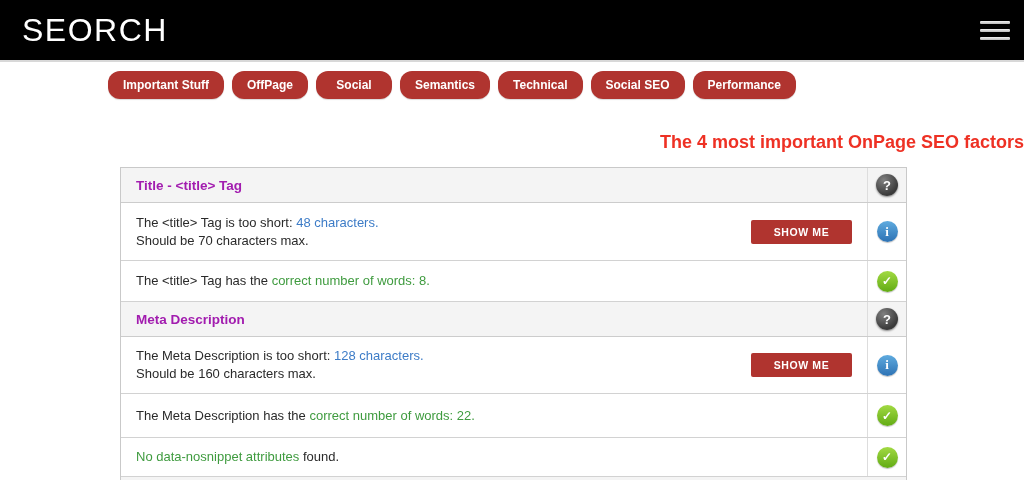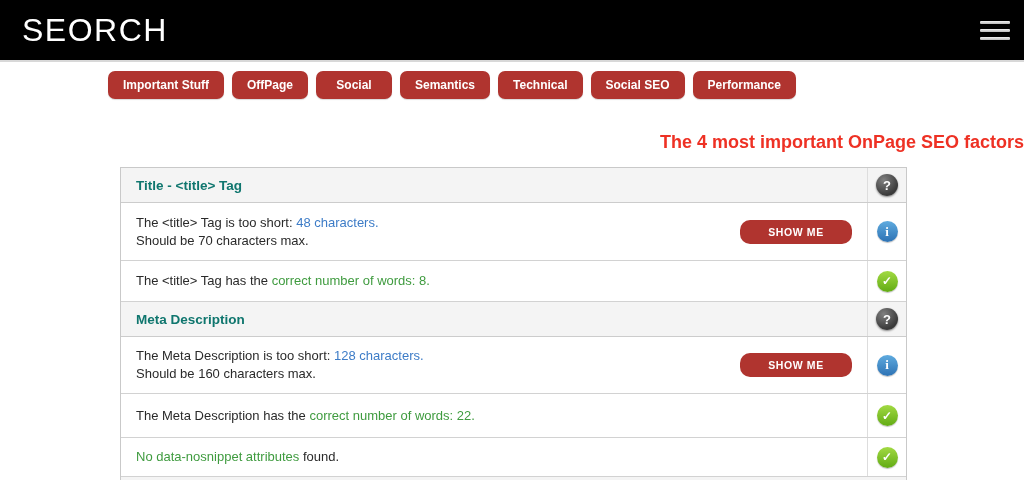--- a/index.html
+++ b/index.html
@@ -39,21 +39,21 @@
   
   .nav-row {
     display: flex;
     gap: 8px;
     padding: 9px 0 0 108px;
   }
   .nav-btn {
     background: #b0342f;
     color: #fff;
     border: none;
-    border-radius: 7px;
+    border-radius: 12px;
     font-family: "Liberation Sans", sans-serif;
     font-size: 12px;
     font-weight: bold;
     padding: 7px 15px;
     min-width: 76px;
     text-align: center;
     cursor: pointer;
     box-shadow: 0 1px 1px rgba(0,0,0,0.15);
   }
 
@@ -79,21 +79,21 @@
     display: flex;
     min-height: 35px;
   }
   .sec-title {
     flex: 1;
     display: flex;
     align-items: center;
     padding: 0 15px;
     font-size: 13.5px;
     font-weight: bold;
-    color: #0f766e;
+    color: #a21caf;
   }
   .row {
     background: #fff;
     border-bottom: 1px solid #d2d2d2;
     display: flex;
   }
   .row-main {
     flex: 1;
     padding: 10px 15px;
     display: flex;
@@ -110,22 +110,22 @@
     align-items: center;
     justify-content: center;
   }
   .hl-blue  { color: #3d7cc7; text-align: right; }
   .hl-green { color: #3f9b3f; }
 
   .showme-btn {
     background: #b0342f;
     color: #fff;
     border: none;
-    border-radius: 10px;
-    width: 112px;
+    border-radius: 2px;
+    width: 101px;
     padding: 6px 0;
     font-family: "Liberation Sans", sans-serif;
     font-size: 10.5px;
     font-weight: bold;
     letter-spacing: 0.6px;
     text-align: center;
     cursor: pointer;
     margin-left: 20px;
     flex-shrink: 0;
   }

